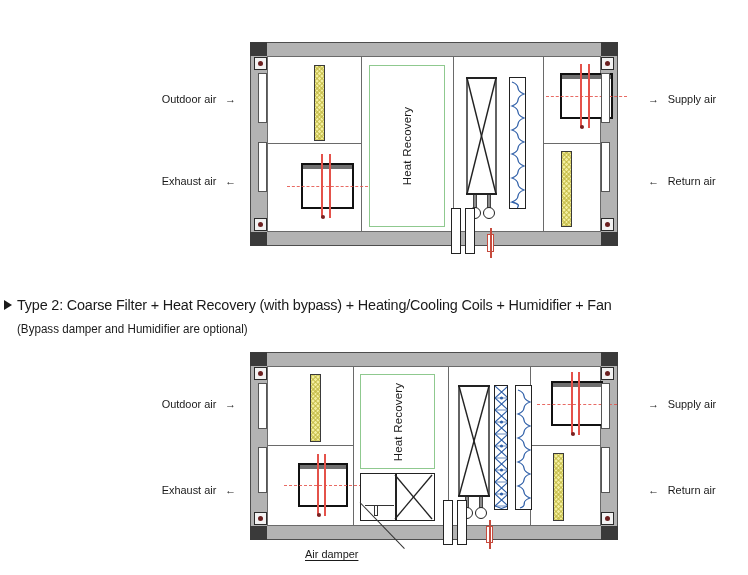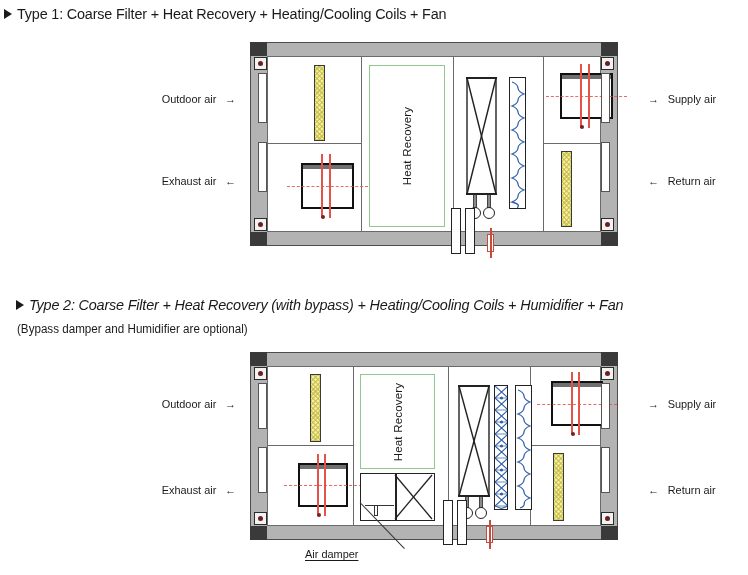--- a/index.html
+++ b/index.html
@@ -96,24 +96,20 @@
 
   .leader{position:absolute;background:#333;transform-origin:left center;height:1px;}
   .adlabel{position:absolute;font-size:11.5px;white-space:nowrap;transform:scaleX(.95);transform-origin:left center;}
   .adlabel u{text-decoration:underline;text-underline-offset:2px;}
 </style>
 </head>
 <body>
 
 <div class="stage">
 
-  <div class="heading" style="left:4px;top:4px;">
-    <div class="tri"></div>
-    <div class="htext">Type 1: Coarse Filter + Heat Recovery + Heating/Cooling Coils + Fan</div>
-  </div>
 
   <div class="airlabel r" style="left:150px;top:93px;width:86px;">
     <span>Outdoor air</span>
     <span style="margin-left:6px;">→</span>
   </div>
   <div class="airlabel r" style="left:150px;top:175px;width:86px;">
     <span>Exhaust air</span>
     <span style="margin-left:6px;">←</span>
   </div>
   <div class="airlabel l" style="left:648px;top:93px;">
@@ -207,21 +203,21 @@
       </div>
     <div class="flange" style="right:8px;top:31px;height:50px;"></div>
     <div class="flange" style="right:8px;top:100px;height:50px;"></div>
   </div>
 
   <div class="pipe" style="left:451px;top:208px;height:46px;"></div>
   <div class="pipe" style="left:465px;top:208px;height:46px;"></div>
   <div class="drain" style="left:487px;top:234px;height:18px;"></div>
   <div class="drainline" style="left:490px;top:228px;height:30px;"></div>
 
-  <div class="heading" style="left:16px;top:295px;font-style:italic;">
+  <div class="heading" style="left:4px;top:295px;">
     <div class="tri"></div>
     <div class="htext">Type 2: Coarse Filter + Heat Recovery (with bypass) + Heating/Cooling Coils + Humidifier + Fan</div>
   </div>
   <div class="subtext" style="left:17px;top:322px;">(Bypass damper and Humidifier are optional)</div>
 
   <div class="airlabel r" style="left:150px;top:398px;width:86px;">
     <span>Outdoor air</span>
     <span style="margin-left:6px;">→</span>
   </div>
   <div class="airlabel r" style="left:150px;top:484px;width:86px;">

